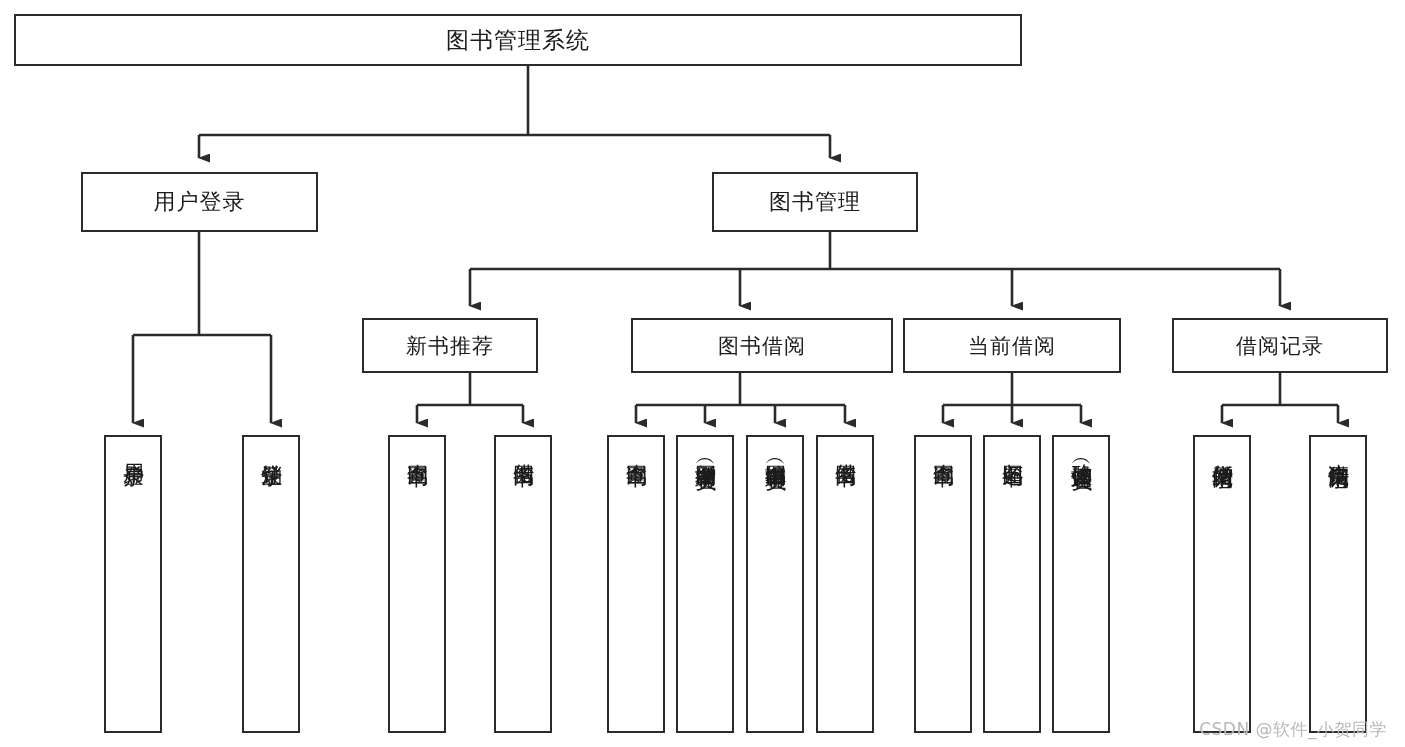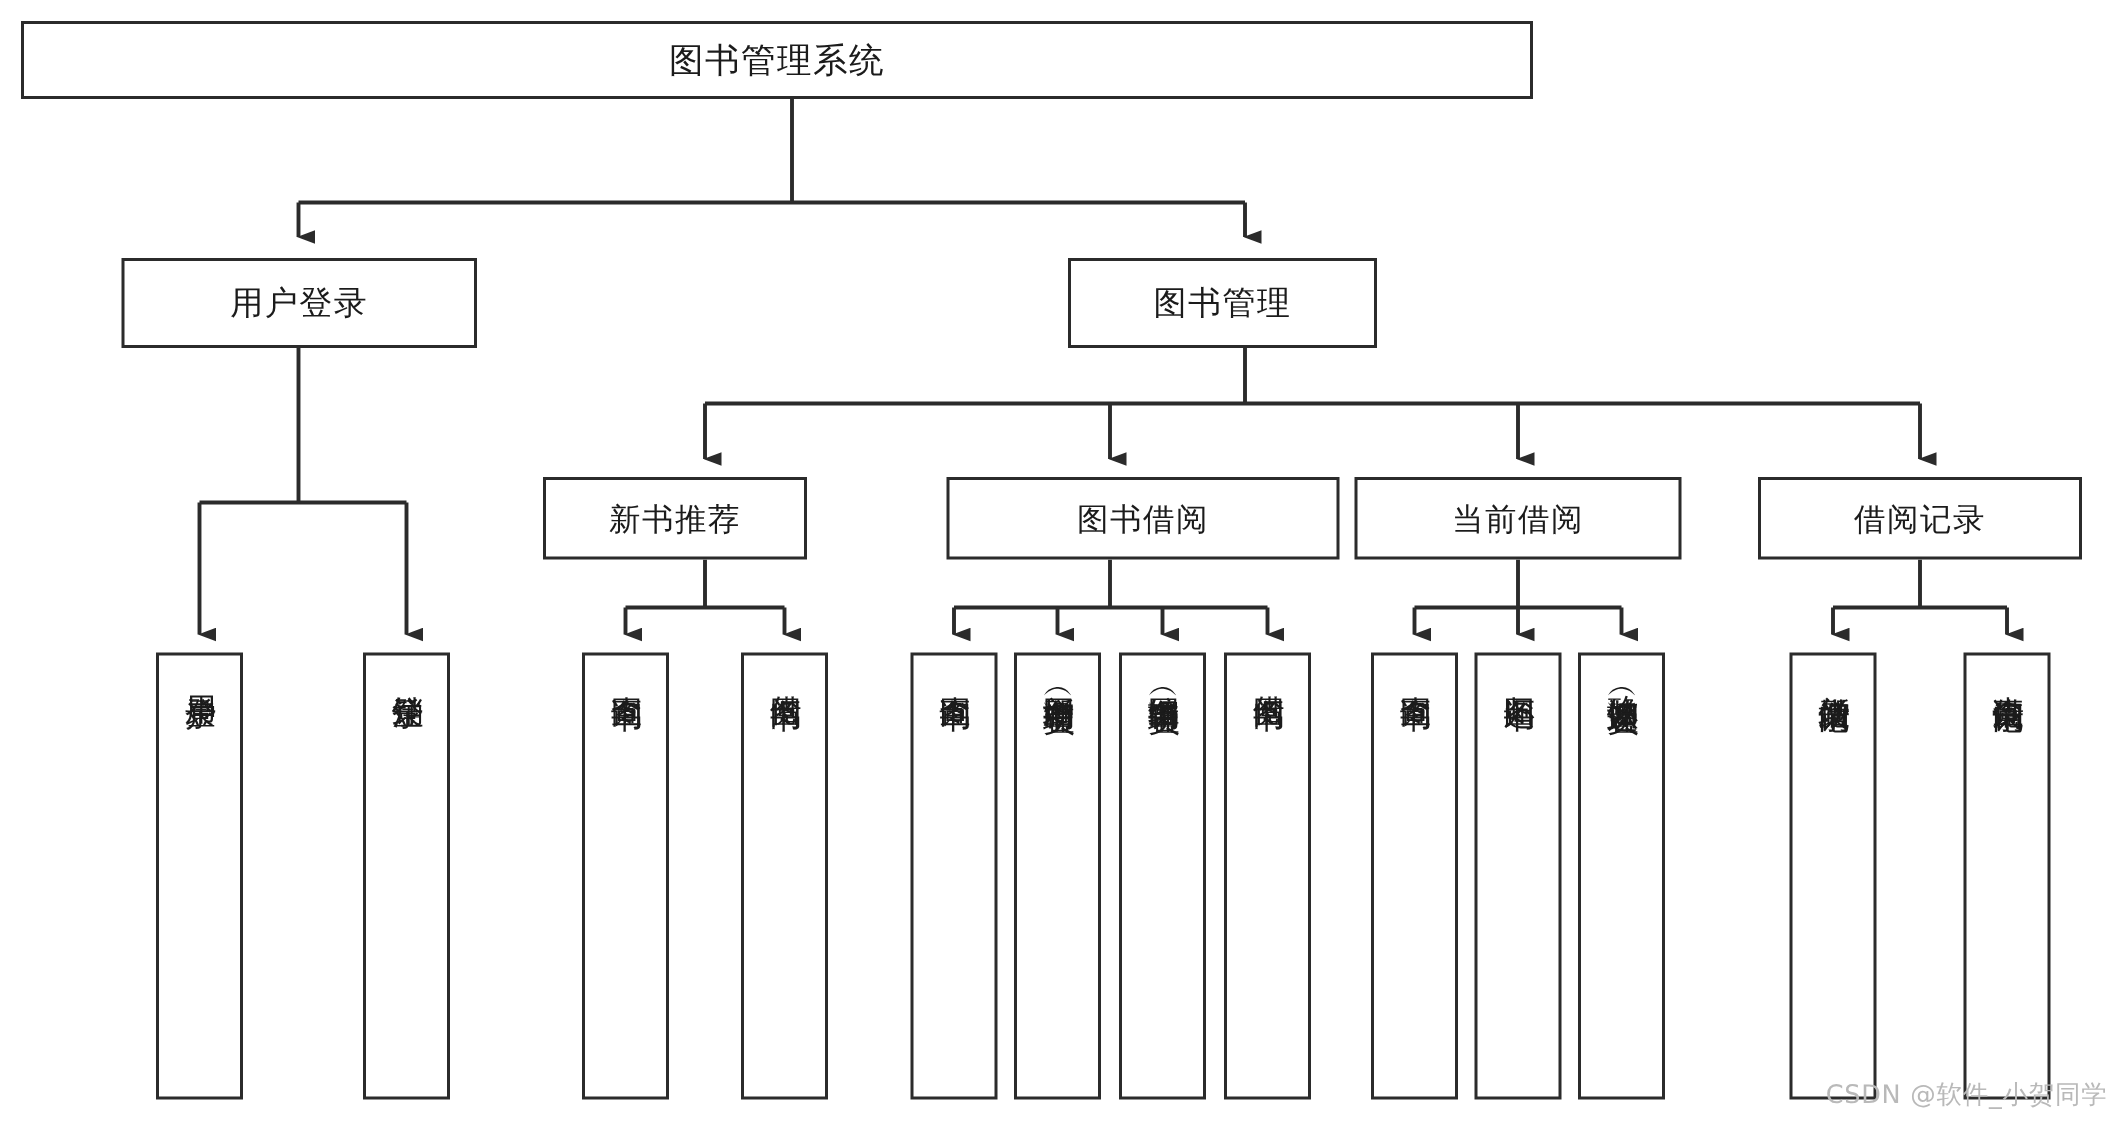--- a/index.html
+++ b/index.html
@@ -57,21 +57,21 @@
     line-height: 1.12;
     letter-spacing: 1px;
     white-space: nowrap;
   }
   .htext {
     white-space: nowrap;
     letter-spacing: 1px;
   }
   .watermark {
     position: absolute;
-    right: 0;
+    right: 18px;
     bottom: 6px;
     font-size: 17px;
     color: #b9b9b9;
     letter-spacing: 0.5px;
     white-space: nowrap;
   }
 </style>
 </head>
 <body>
 

